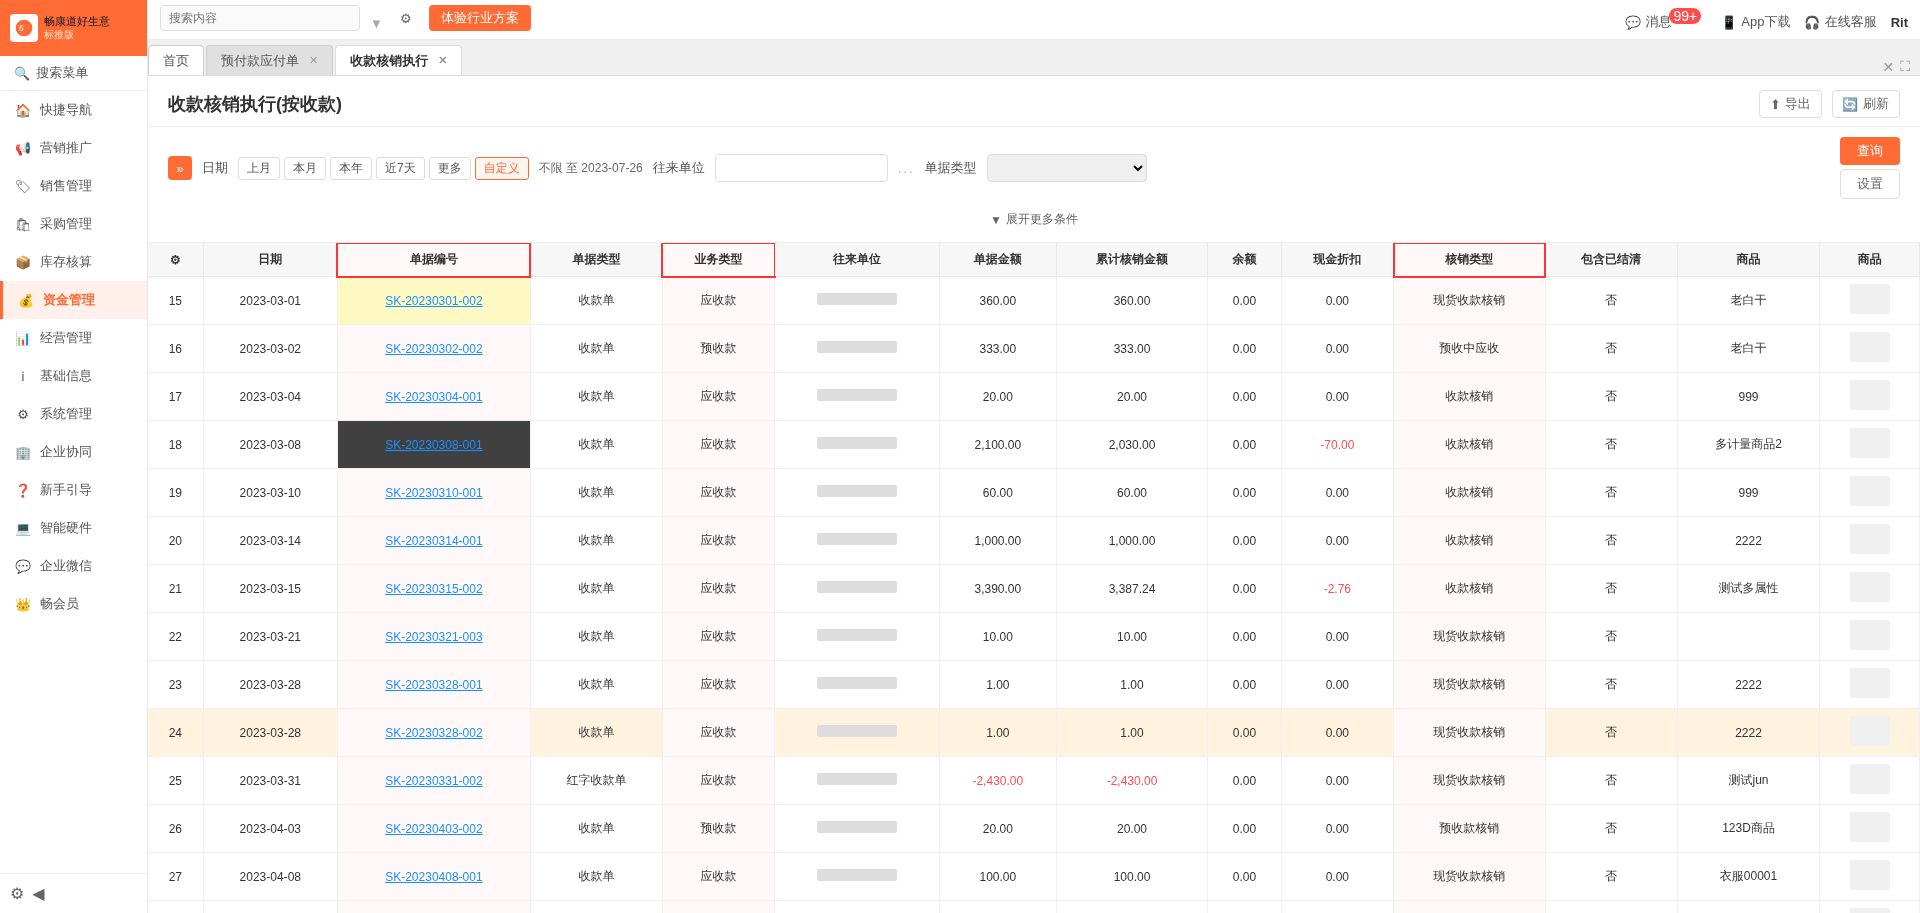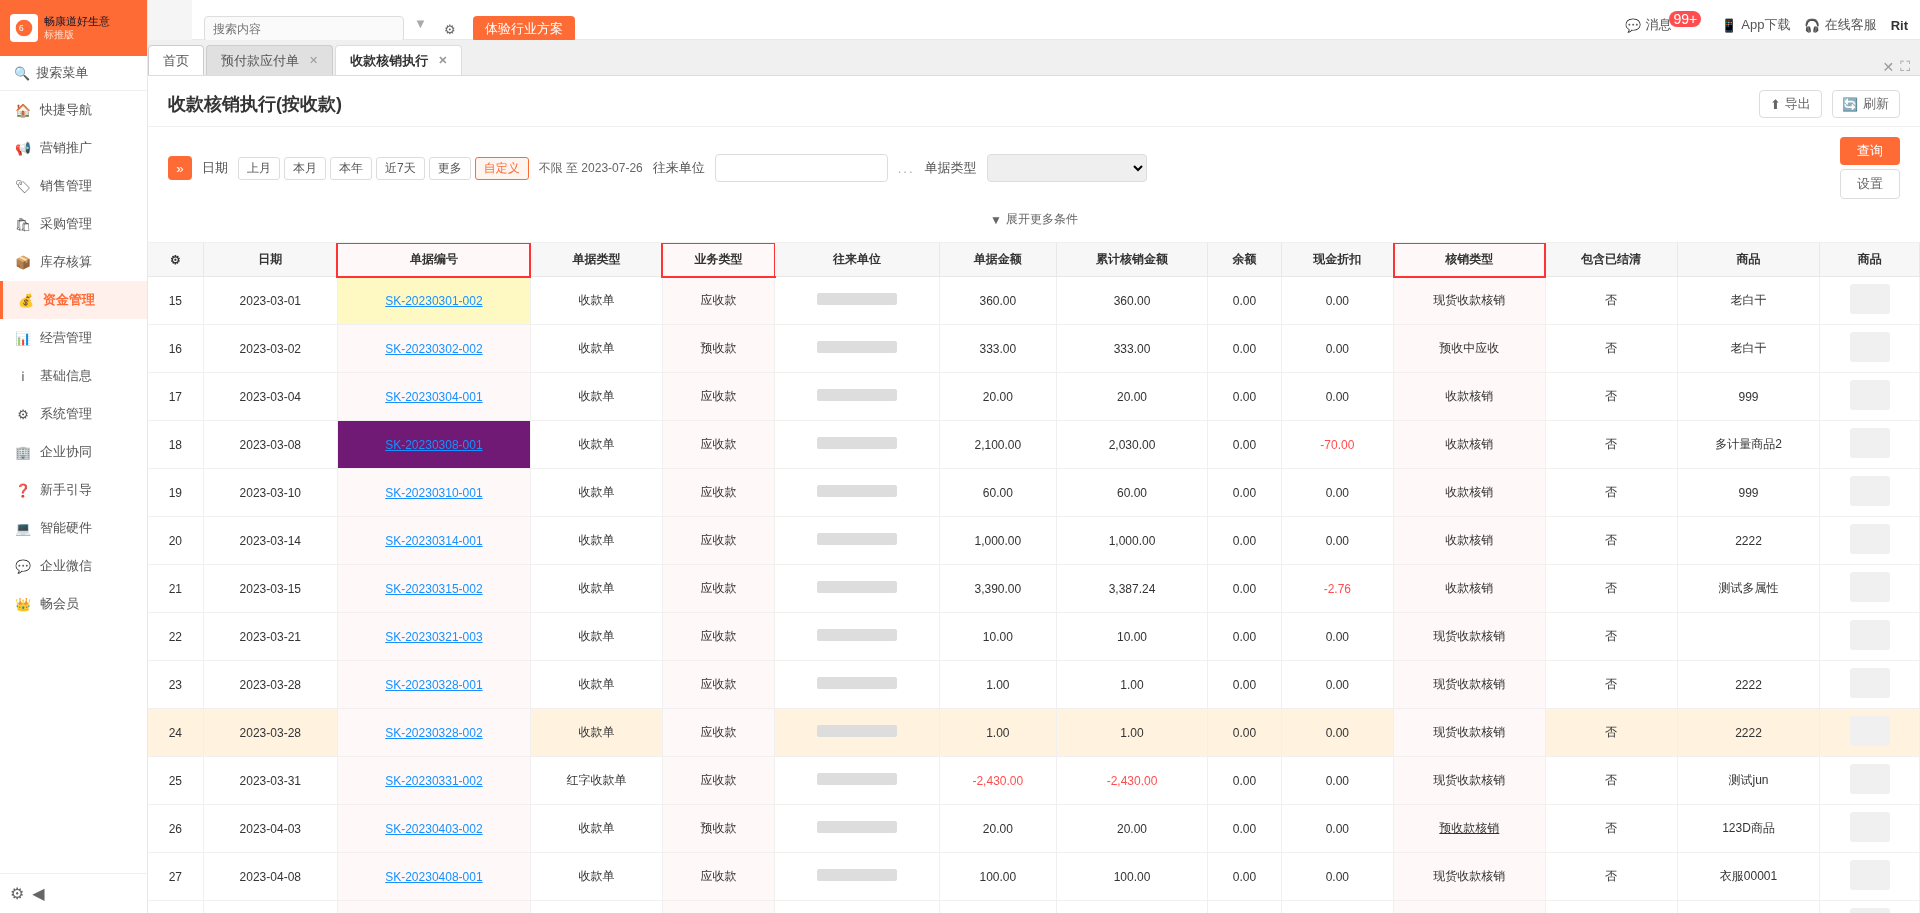--- a/index.html
+++ b/index.html
@@ -15,21 +15,21 @@
     .sidebar-nav { flex: 1; overflow-y: auto; }
     .sidebar-item { display: flex; align-items: center; gap: 8px; padding: 10px 14px; cursor: pointer; color: #555; font-size: 13px; }
     .sidebar-item.active { background: #fff0eb; color: #ff6b35; font-weight: bold; border-left: 3px solid #ff6b35; }
     .sidebar-item-icon { width: 18px; height: 18px; display: flex; align-items: center; justify-content: center; flex-shrink: 0; }
     .sidebar-footer { padding: 10px; display: flex; align-items: center; gap: 8px; border-top: 1px solid #f0f0f0; }
 
     
     .main { flex: 1; display: flex; flex-direction: column; overflow: hidden; }
 
     
-    .topbar { height: 40px; background: #fff; border-bottom: 1px solid #e8e8e8; display: flex; align-items: flex-start; padding: 16px 12px; gap: 10px; margin-left: 44px; }
+    .topbar { height: 40px; background: #fff; border-bottom: 1px solid #e8e8e8; display: flex; align-items: flex-end; padding: 8px 12px; gap: 10px; }
     .topbar-input { flex: 0 0 200px; height: 26px; border: 1px solid #ddd; border-radius: 4px; padding: 0 8px; font-size: 12px; color: #aaa; background: #fafafa; }
     .topbar-gear { width: 26px; height: 26px; display: flex; align-items: center; justify-content: center; cursor: pointer; color: #666; }
     .topbar-btn { background: #ff6b35; color: #fff; border: none; border-radius: 4px; padding: 4px 12px; font-size: 13px; cursor: pointer; }
     .topbar-right { margin-left: auto; display: flex; align-items: center; gap: 14px; color: #555; font-size: 13px; }
     .topbar-badge { background: #ff4d4f; color: #fff; border-radius: 10px; font-size: 14px; padding: 0 4px; min-width: 16px; text-align: center; position: relative; top: -6px; left: -6px; }
     .topbar-right-item { display: flex; align-items: center; gap: 4px; cursor: pointer; }
 
     
     .tabs { height: 36px; background: #f0f0f0; display: flex; align-items: flex-end; padding: 16px 0 0 0; border-bottom: 1px solid #ddd; }
     .tab { height: 30px; padding: 0 14px; display: flex; align-items: center; gap: 6px; background: #e0e0e0; border: 1px solid #ccc; border-bottom: none; cursor: pointer; font-size: 13px; color: #555; border-radius: 4px 4px 0 0; margin-right: 2px; }
@@ -334,21 +334,21 @@
     <td>0.00</td>
     <td>0.00</td>
     <td style="background:#fff8f8;">收款核销</td>
     <td>否</td>
     <td>999</td>
     <td><span class="img-placeholder"></span></td>
   </tr>
             <tr>
     <td>18</td>
     <td>2023-03-08</td>
-    <td class="link" style="background:#701a75;">SK-20230308-001</td>
+    <td class="link" style="background:#404040;">SK-20230308-001</td>
     <td>收款单</td>
     <td style="background:#fff8f8;">应收款</td>
     <td><span style="display:inline-block;width:80px;height:12px;background:#ddd;border-radius:2px;"></span></td>
     <td>2,100.00</td>
     <td>2,030.00</td>
     <td>0.00</td>
     <td class="negative">-70.00</td>
     <td style="background:#fff8f8;">收款核销</td>
     <td>否</td>
     <td>多计量商品2</td>
@@ -470,21 +470,21 @@
     <td>26</td>
     <td>2023-04-03</td>
     <td class="link" style="background:#fff8f8;">SK-20230403-002</td>
     <td>收款单</td>
     <td style="background:#fff8f8;">预收款</td>
     <td><span style="display:inline-block;width:80px;height:12px;background:#ddd;border-radius:2px;"></span></td>
     <td>20.00</td>
     <td>20.00</td>
     <td>0.00</td>
     <td>0.00</td>
-    <td style="background:#fff8f8;text-decoration:underline;">预收款核销</td>
+    <td style="background:#fff8f8;">预收款核销</td>
     <td>否</td>
     <td>123D商品</td>
     <td><span class="img-placeholder"></span></td>
   </tr>
             <tr>
     <td>27</td>
     <td>2023-04-08</td>
     <td class="link" style="background:#fff8f8;margin-left:34px;">SK-20230408-001</td>
     <td>收款单</td>
     <td style="background:#fff8f8;">应收款</td>

